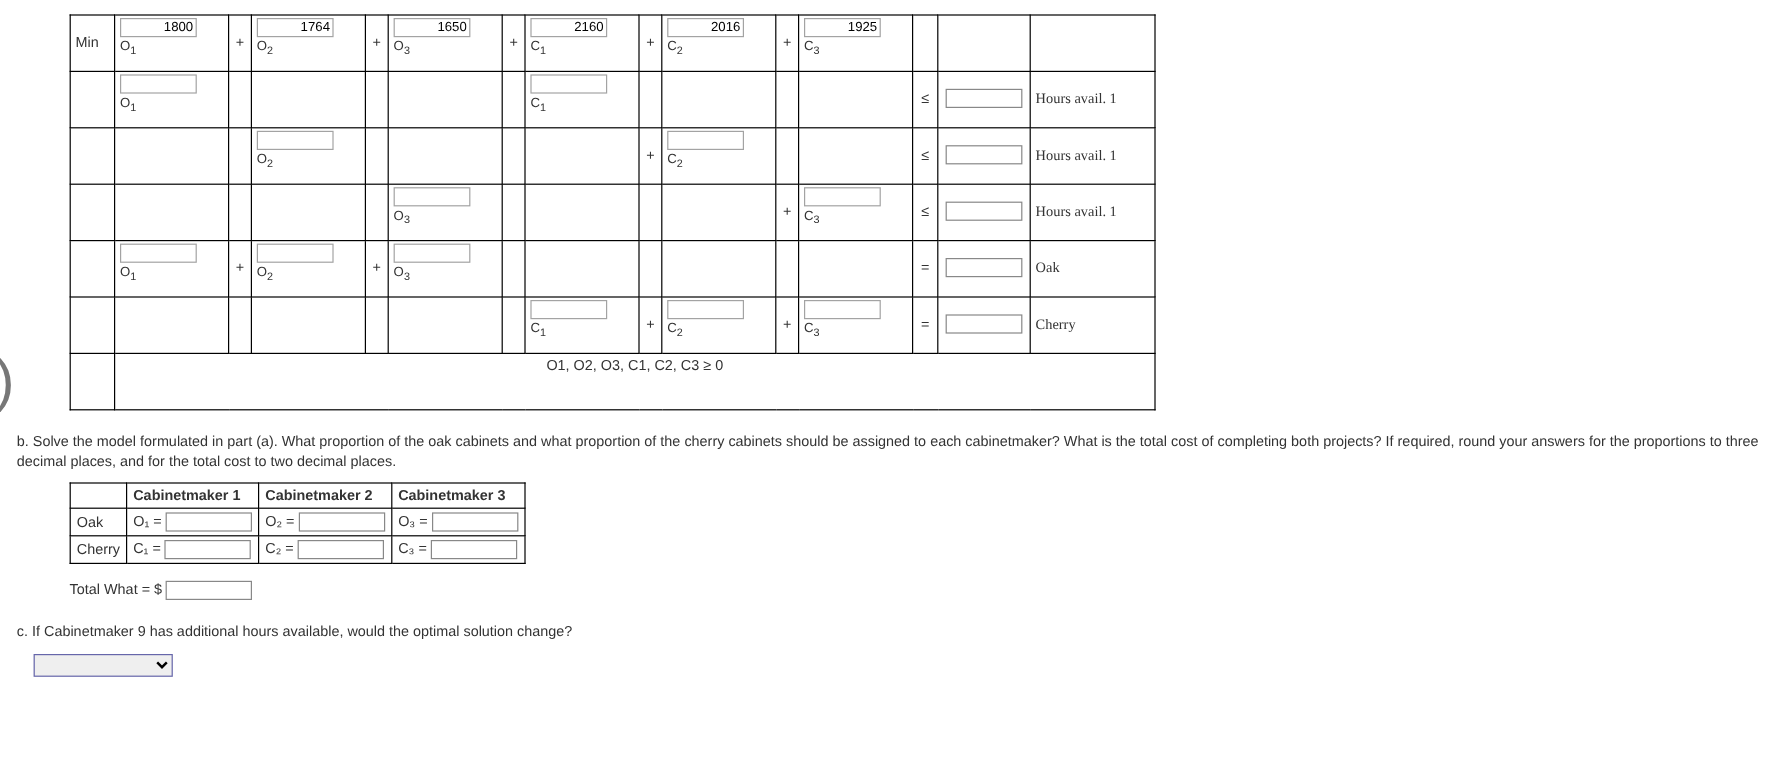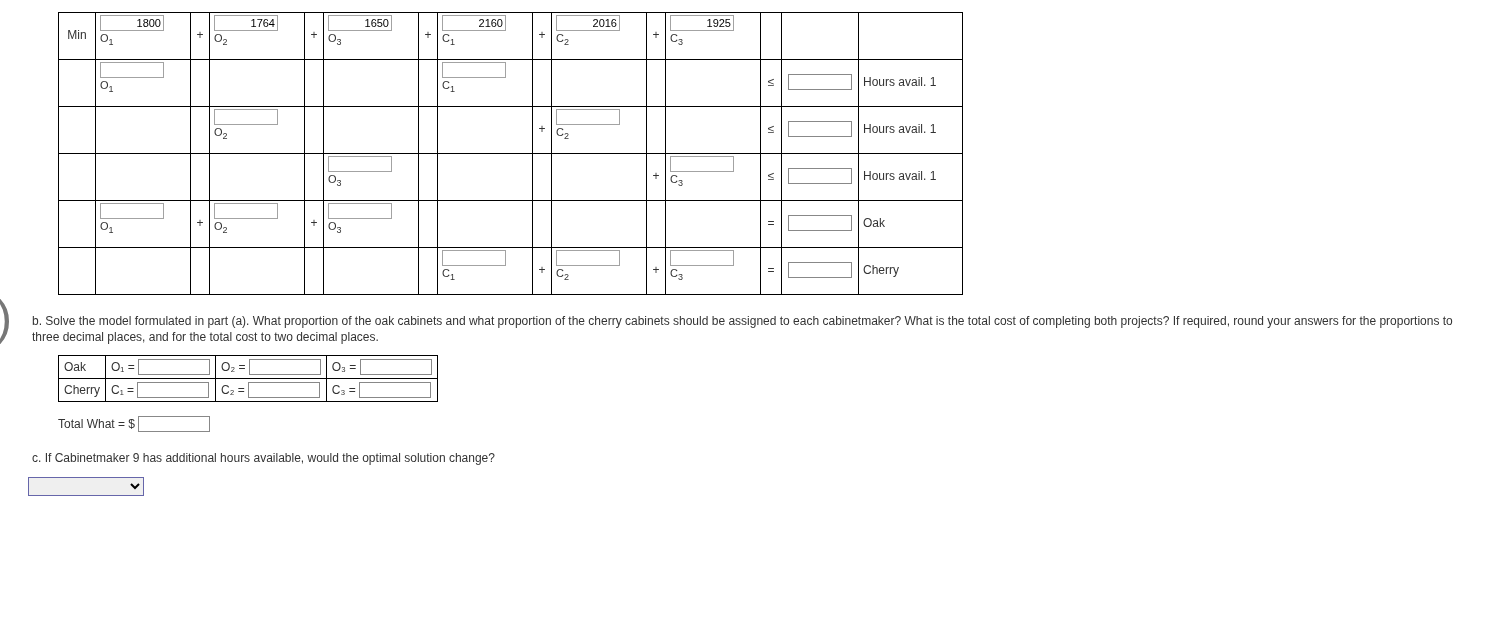--- a/index.html
+++ b/index.html
@@ -18,21 +18,20 @@
   table.lp td {
     border: 1px solid #000;
     padding: 2px 4px 4px 4px;
     vertical-align: top;
     height: 40px;
     min-width: 86px;
   }
   table.lp td.narrow {
     min-width: 28px;
     width: 28px;
-    text-align:center;
     vertical-align: middle;
   }
   table.lp td.op {
     min-width: 10px;
     width: 10px;
     text-align:center;
     vertical-align: middle;
   }
   table.lp td.rel {
     min-width: 12px;
@@ -44,20 +43,21 @@
     min-width: 68px;
     width: 68px;
     vertical-align: middle;
     text-align:center;
   }
   table.lp td.rhslbl {
     min-width: 95px;
     width: 95px;
     vertical-align: middle;
     padding-left:4px;
+    font-family:Liberation Serif, serif;
   }
   .coef {
     display:block;
   }
   .coef input {
     width: 58px;
     border: 1px solid #a3a3a3;
     font-size: 11px;
     text-align:right;
     padding:1px 2px;
@@ -70,21 +70,21 @@
   .varlbl {
     font-size: 11px;
     margin-top:12px;
   }
   sub { font-size: 9px; }
   .nonneg-row td {
     text-align:center;
     vertical-align: middle;
   }
   .question-text {
-    margin: 6px 10px 10px 22px;
+    margin: 6px 10px 10px 4px;
     line-height: 1.35;
   }
   table.ans {
     border-collapse: collapse;
     margin-left: 48px;
     margin-bottom: 14px;
   }
   table.ans td, table.ans th {
     border: 1px solid #000;
     padding: 3px 5px;
@@ -288,27 +288,37 @@
     <td class="op">+</td>
     <td>
       <span class="coef"><input style=""></span>
       <span class="varlbl"><span>C</span><sub>3</sub></span>
     </td>
     <td class="rel">=</td>
     <td class="rhsin"><input style=""></td>
     <td class="rhslbl">Cherry</td>
   </tr>
 
+  <tr class="nonneg-row">
+    <td class="narrow"></td>
+    <td colspan="14" style="height:20px">O1, O2, O3, C1, C2, C3 ≥ 0</td>
+  </tr>
 </tbody>
   </table>
 
 <p class="question-text">b. Solve the model formulated in part (a). What proportion of the oak cabinets and what proportion of the cherry cabinets should be assigned to each cabinetmaker? What is the total cost of completing both projects? If required, round your answers for the proportions to three decimal places, and for the total cost to two decimal places.</p>
 
 <table class="ans">
   <tbody>
+      <tr>
+    <th></th>
+    <th>Cabinetmaker 1</th>
+    <th>Cabinetmaker 2</th>
+    <th>Cabinetmaker 3</th>
+  </tr>
   <tr>
     <td>Oak</td>
     <td><span>O₁ =</span> <input style=""></td>
     <td><span>O₂ =</span> <input style=""></td>
     <td><span>O₃ =</span> <input style=""></td>
   </tr>
   <tr>
     <td>Cherry</td>
     <td><span>C₁ =</span> <input style=""></td>
     <td><span>C₂ =</span> <input style=""></td>

